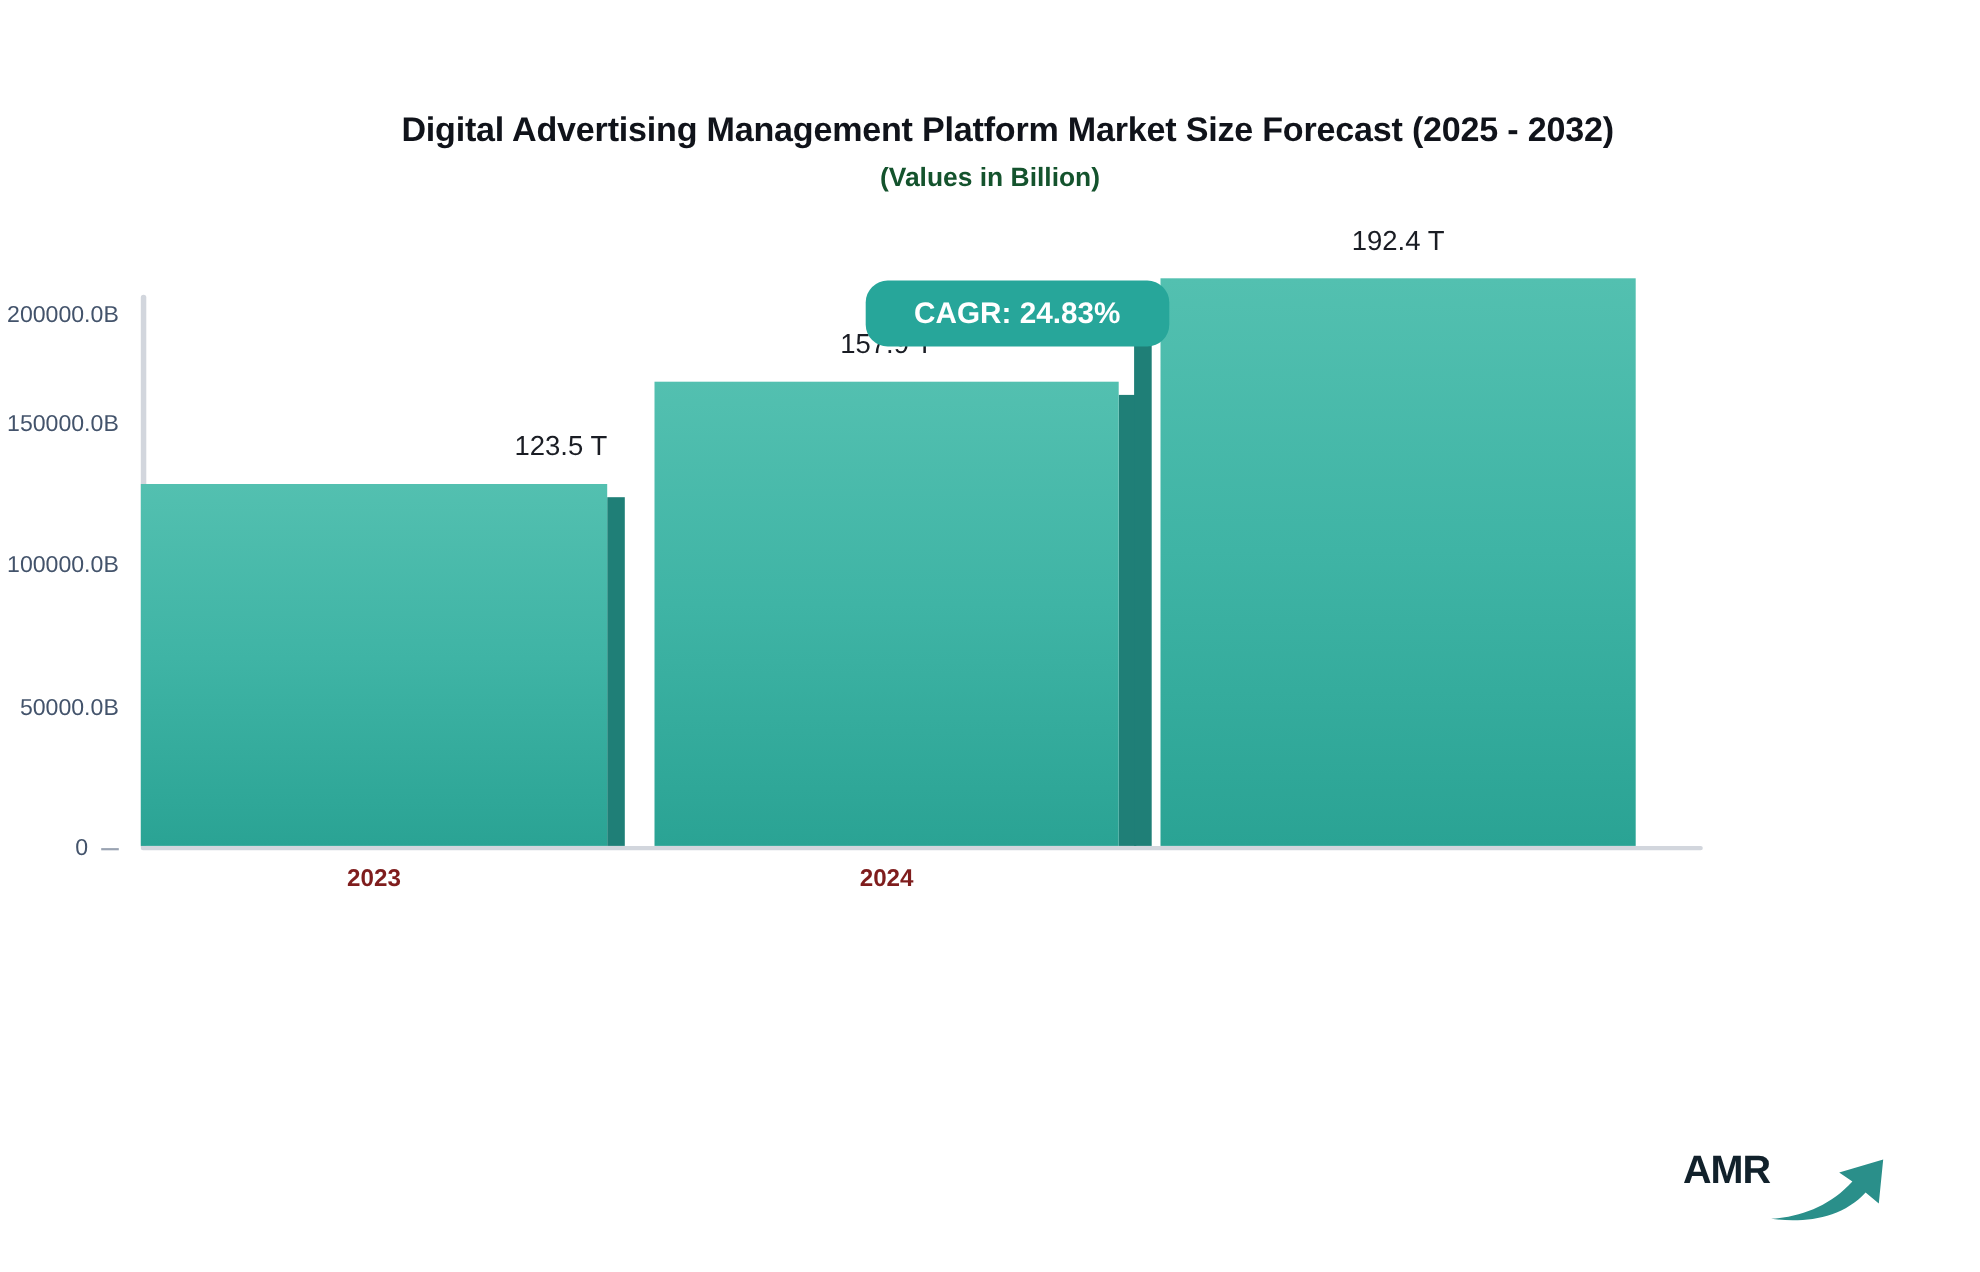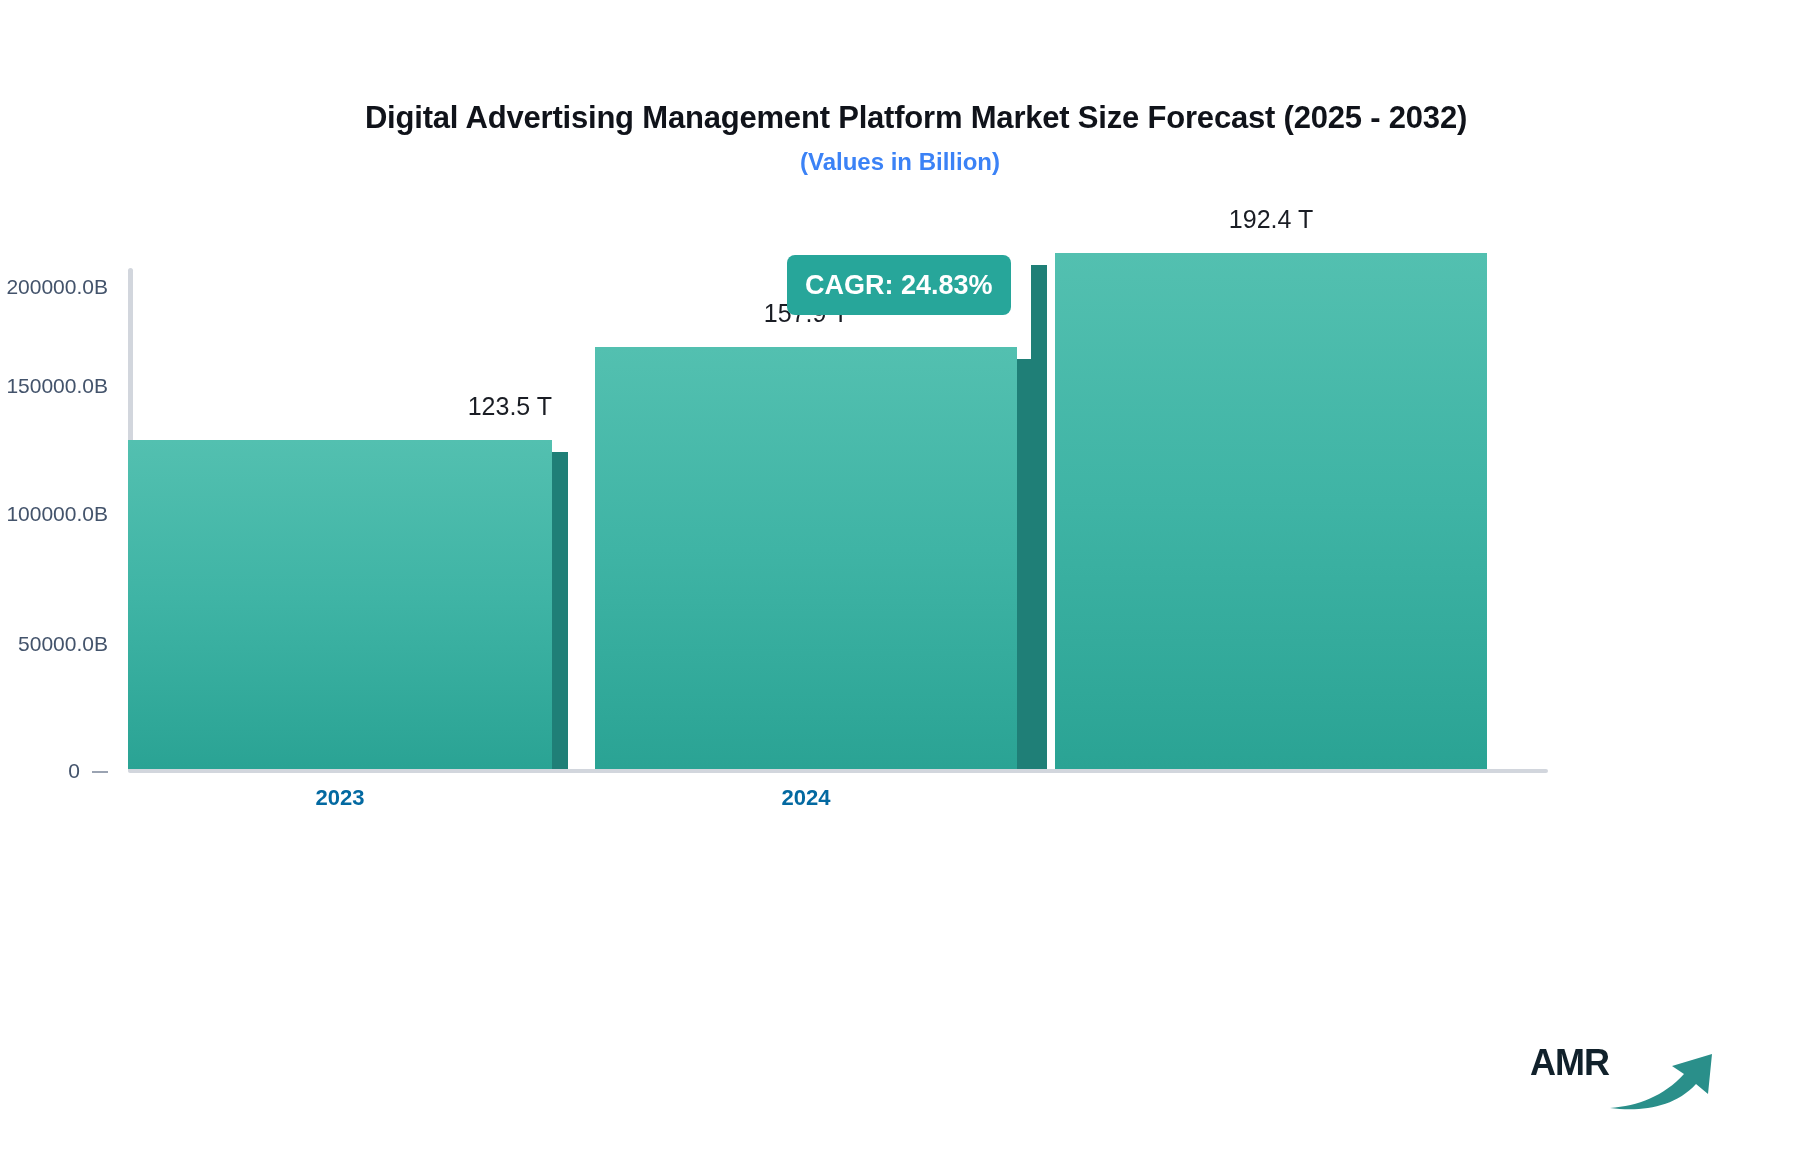--- a/index.html
+++ b/index.html
@@ -31,21 +31,21 @@
     white-space: nowrap;
     padding-left: 32px;
   }
   #chart-subtitle {
     position: absolute;
     left: 0; top: 148px;
     width: 1800px;
     text-align: center;
     font-size: 24px;
     font-weight: bold;
-    color: #3b82f6;
+    color: #14532d;
   }
 
   
   #plot {
     position: absolute;
     left: 0; top: 0;
     width: 1800px;
     height: 1156px;
   }
 
@@ -107,32 +107,32 @@
     font-size: 25px;
     color: #1a1d24;
     white-space: nowrap;
   }
 
   .x-tick-label {
     position: absolute;
     top: 785px;
     text-align: center;
     font-size: 22px;
-    color: #0369a1;
+    color: #7f1d1d;
     font-weight: bold;
   }
 
   
   #cagr-badge {
     position: absolute;
     left: 787px;
     top: 255px;
-    padding: 14px 18px;
+    padding: 14px 44px;
     background: #27a69a;
-    border-radius: 8px;
+    border-radius: 20px;
     color: #ffffff;
     font-size: 27px;
     font-weight: bold;
     white-space: nowrap;
     line-height: 1.2;
   }
 
   
   #amr-logo {
     position: absolute;

